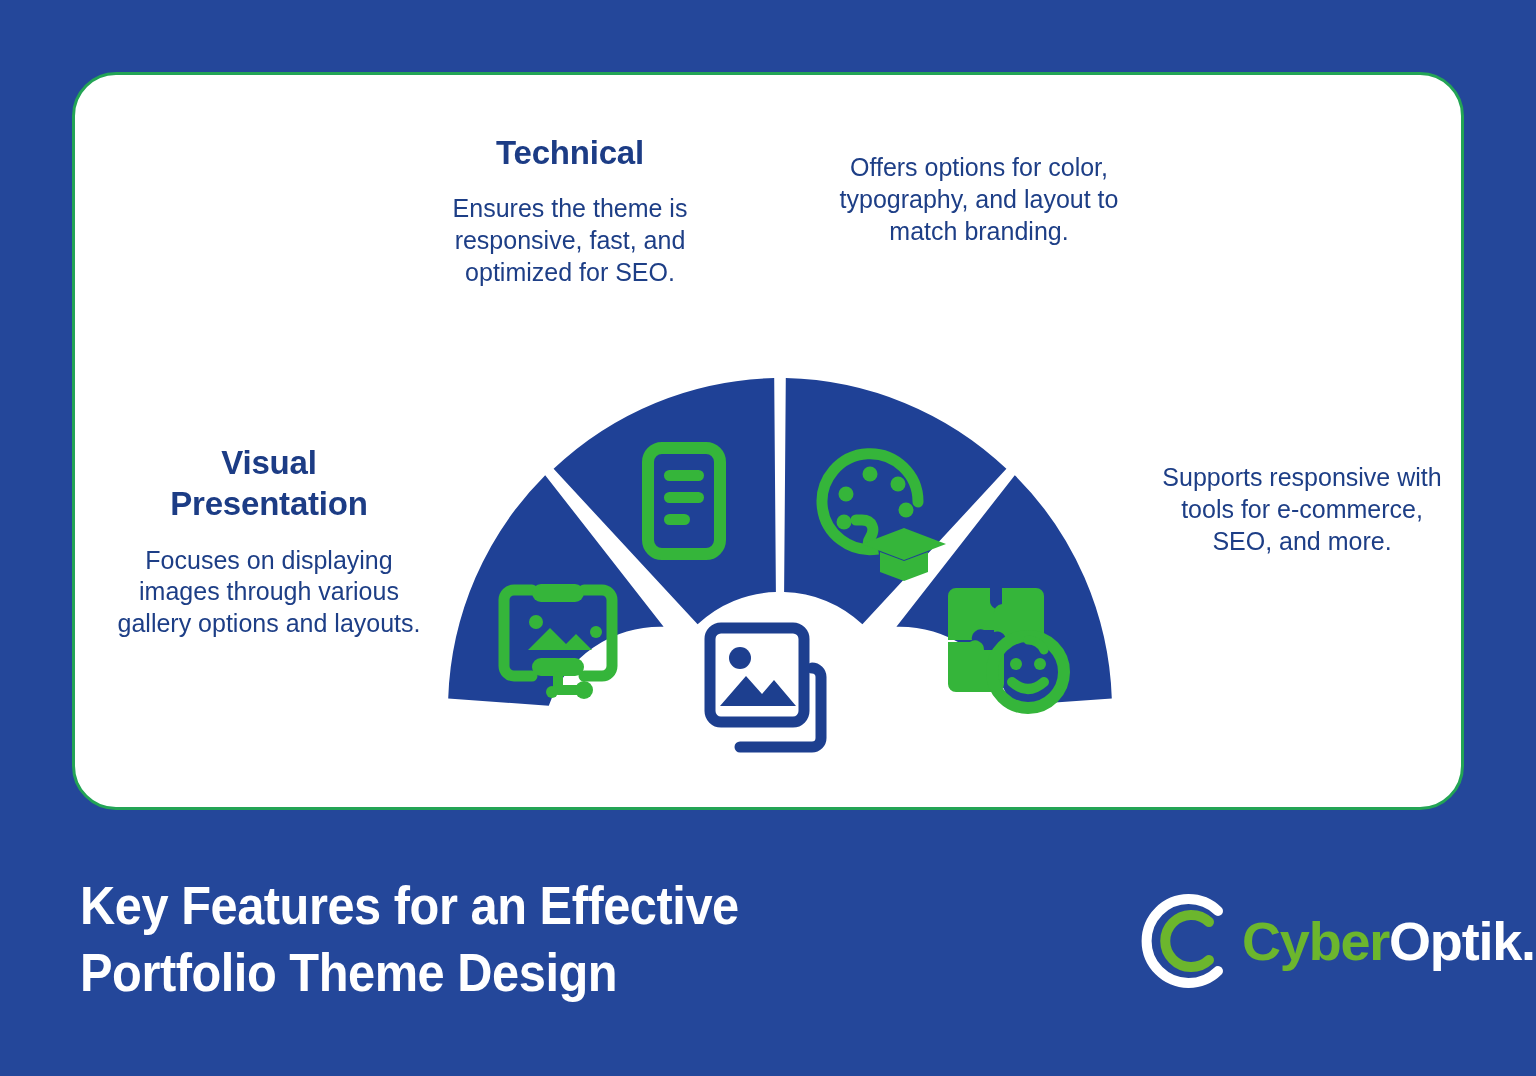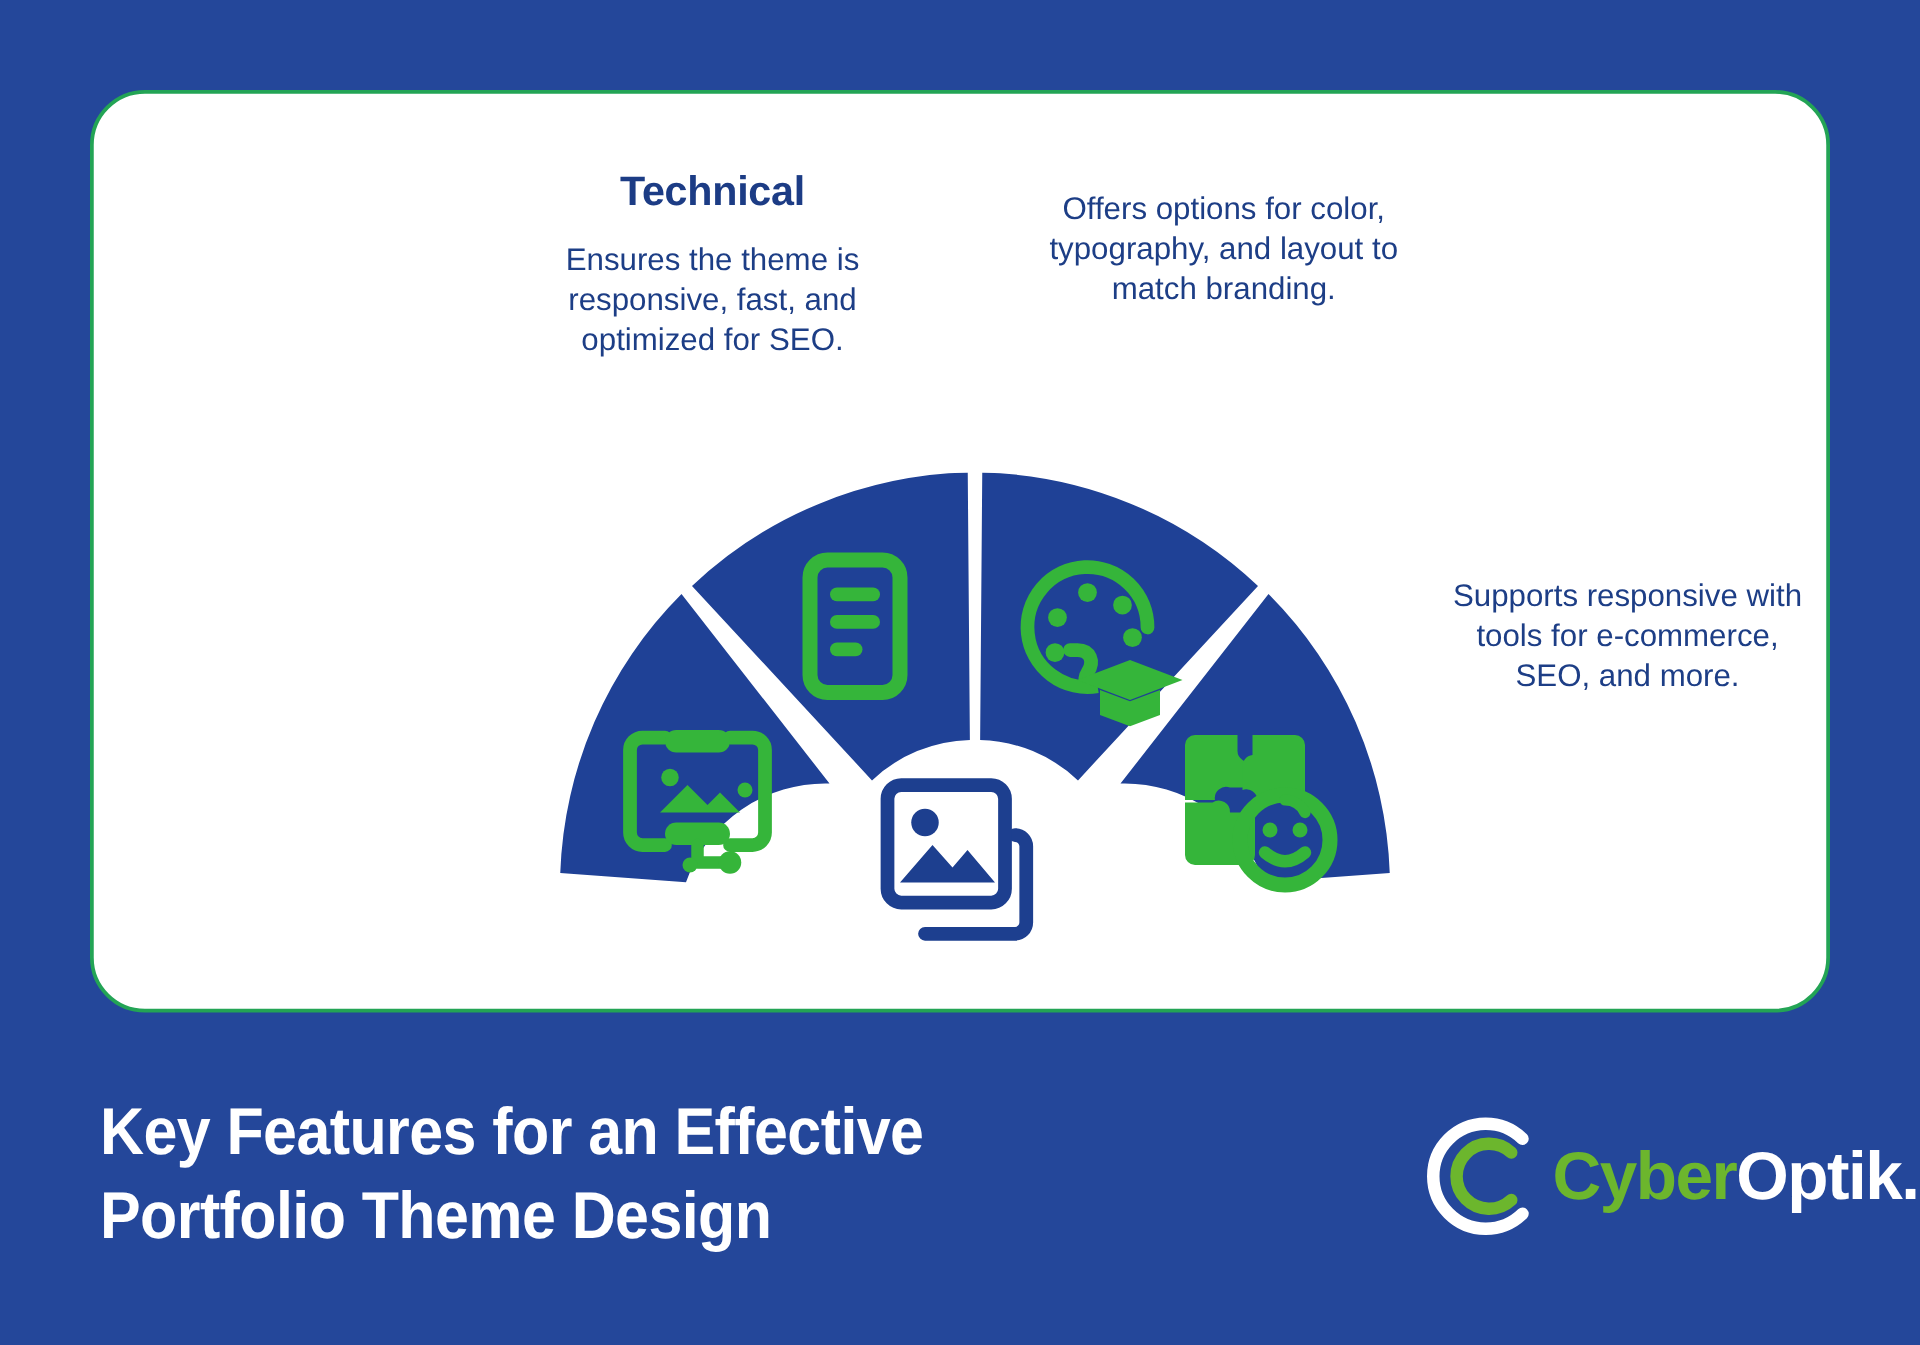--- a/index.html
+++ b/index.html
@@ -113,20 +113,27 @@
   #logo-text .cyber { color: #6cb62d; }
   #logo-text .optik { color: #ffffff; }
 </style>
 </head>
 <body>
 
 <div id="stage">
 
   <div id="card"></div>
 
+  <div class="feature" id="feat-visual">
+    <div class="f-title">
+      <span>Visual</span><br>
+      <span>Presentation</span>
+    </div>
+    <div class="f-desc">Focuses on displaying images through various gallery options and layouts.</div>
+  </div>
 
   <div class="feature" id="feat-technical">
     <div class="f-title">
       <span>Technical</span><br>
     </div>
     <div class="f-desc">Ensures the theme is responsive, fast, and optimized for SEO.</div>
   </div>
 
   <div class="feature" id="feat-custom">
     <div class="f-desc">Offers options for color, typography, and layout to match branding.</div>

